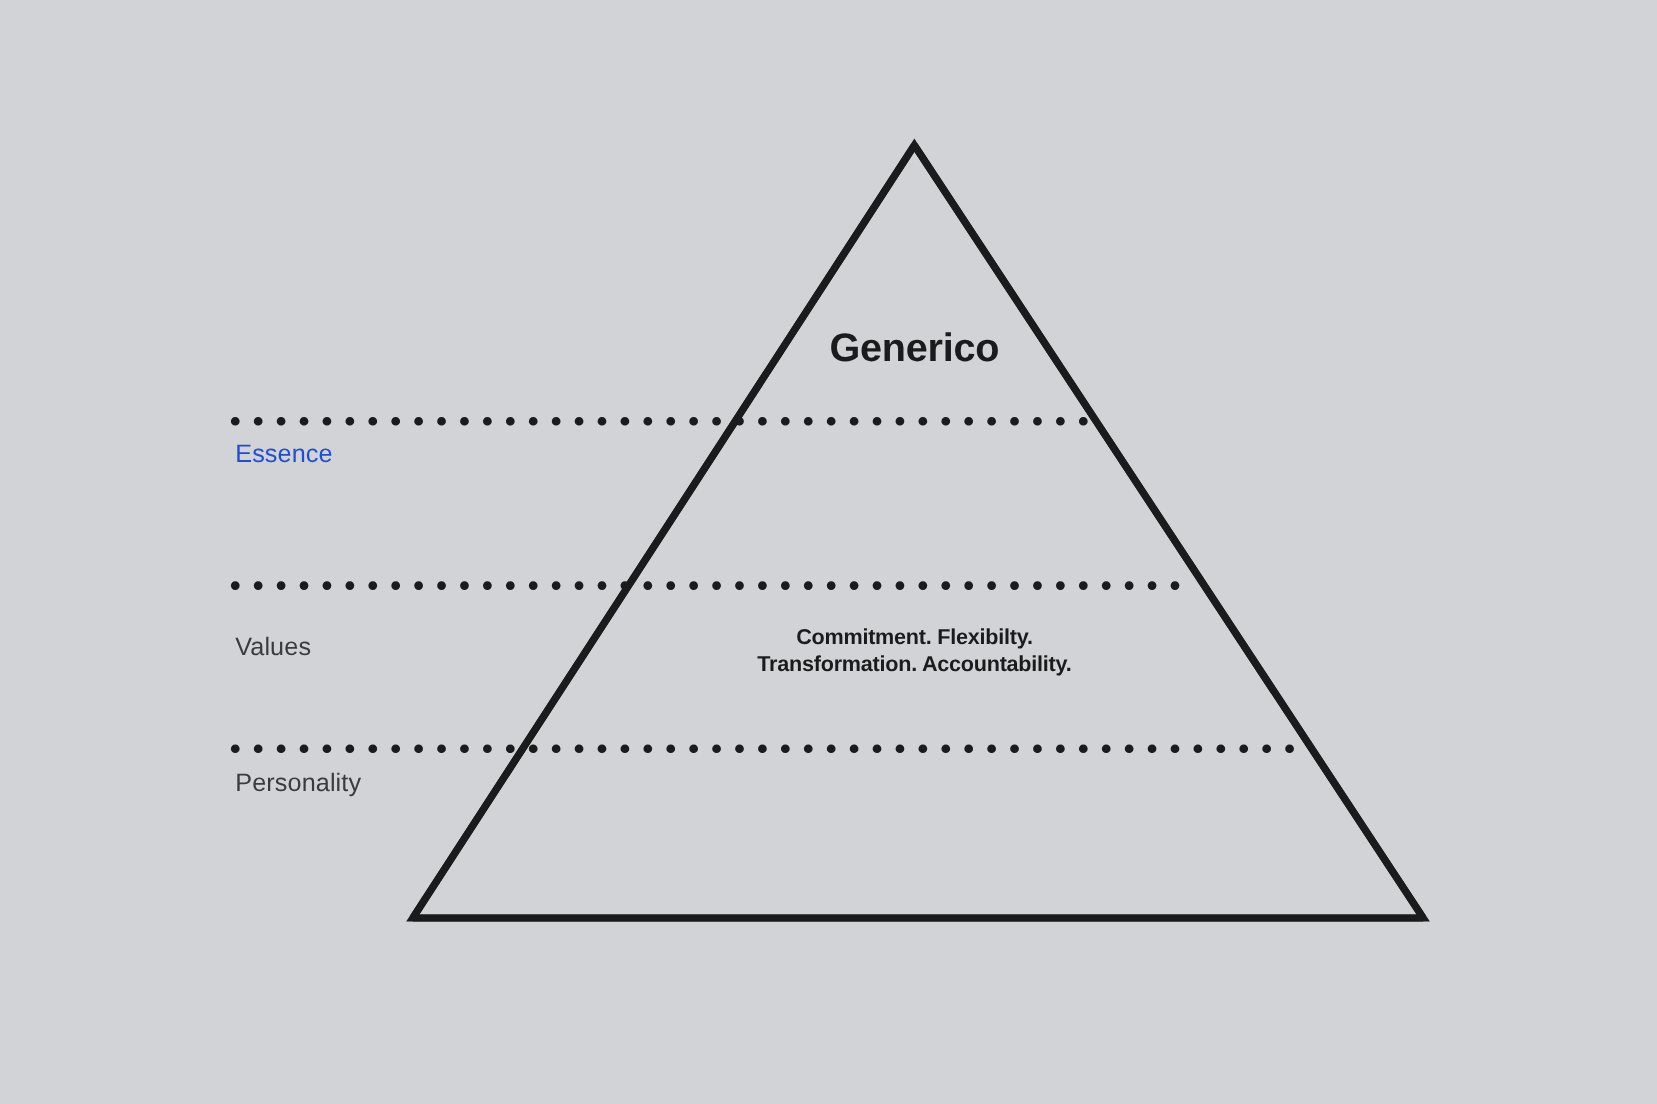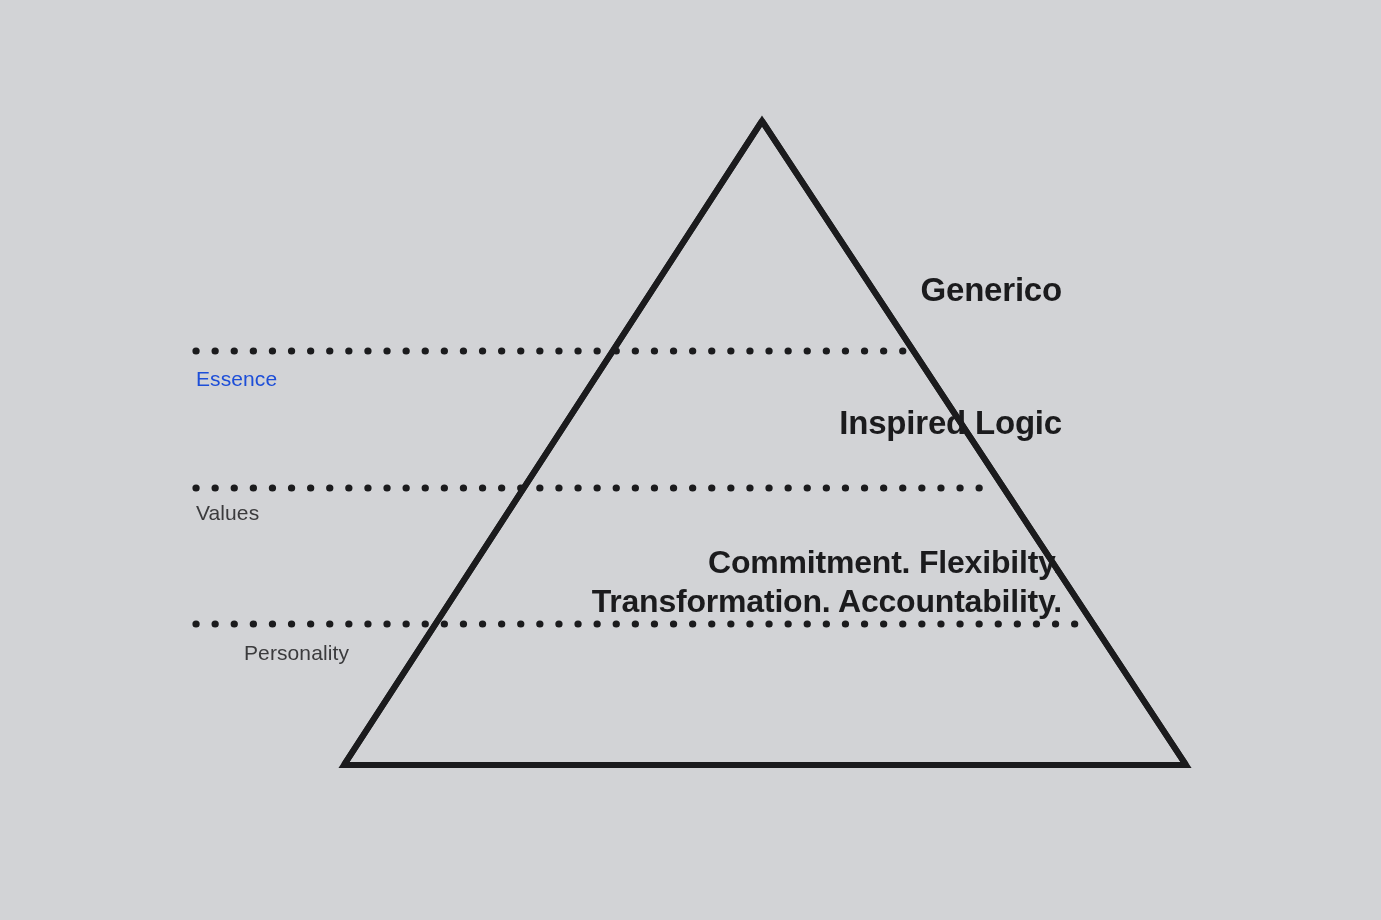--- a/index.html
+++ b/index.html
@@ -34,46 +34,46 @@
     font-weight: 400;
     color: #3b3b3d;
     letter-spacing: 0.1px;
     white-space: nowrap;
   }
   .tier-text {
     position: absolute;
     font-family: "Liberation Sans", sans-serif;
     font-weight: 700;
     color: #1b1b1d;
-    text-align: right;
+    text-align: center;
     white-space: pre-line;
     line-height: 1.22;
     letter-spacing: -0.2px;
   }
   #essence-label   { left: 196px; top: 367px; }
-  #values-label    { left: 196px; top: 501px; }
-  #personality-label { left: 196px; top: 641px; margin-left: 48px; }
+  #values-label    { left: 196px; top: 528px; }
+  #personality-label { left: 196px; top: 641px; }
 
   #tier-essence-text {
     left: 462px;
     top: 270px;
     width: 600px;
     font-size: 33px;
   }
   #tier-values-text {
     left: 462px;
     top: 403px;
     width: 600px;
     font-size: 33px;
   }
   #tier-commitments-text {
     left: 462px;
-    top: 543px;
+    top: 521px;
     width: 600px;
-    font-size: 32px;
+    font-size: 18px;
   }
   #tier-personality-text {
     left: 462px;
     top: 656px;
     width: 600px;
     font-size: 25px;
   }
 </style>
 </head>
 <body style="background: rgb(210, 211, 214);">
@@ -98,19 +98,18 @@
   </svg>
 
   <div class="tier-label" id="essence-label" style="color: #1d4ed8;">Essence</div>
 
   <div class="tier-label" id="values-label" style="color: rgb(59, 59, 61);">Values</div>
 
   <div class="tier-label" id="personality-label" style="color: rgb(59, 59, 61);">Personality</div>
 
   <div class="tier-text" id="tier-essence-text" style="color: rgb(27, 27, 29);">Generico</div>
 
-  <div class="tier-text" id="tier-values-text" style="color: rgb(27, 27, 29);">Inspired Logic</div>
 
   <div class="tier-text" id="tier-commitments-text" style="color: rgb(27, 27, 29);">Commitment. Flexibilty.
 Transformation. Accountability.</div>
 
 
 </div>
 
 </body></html>

